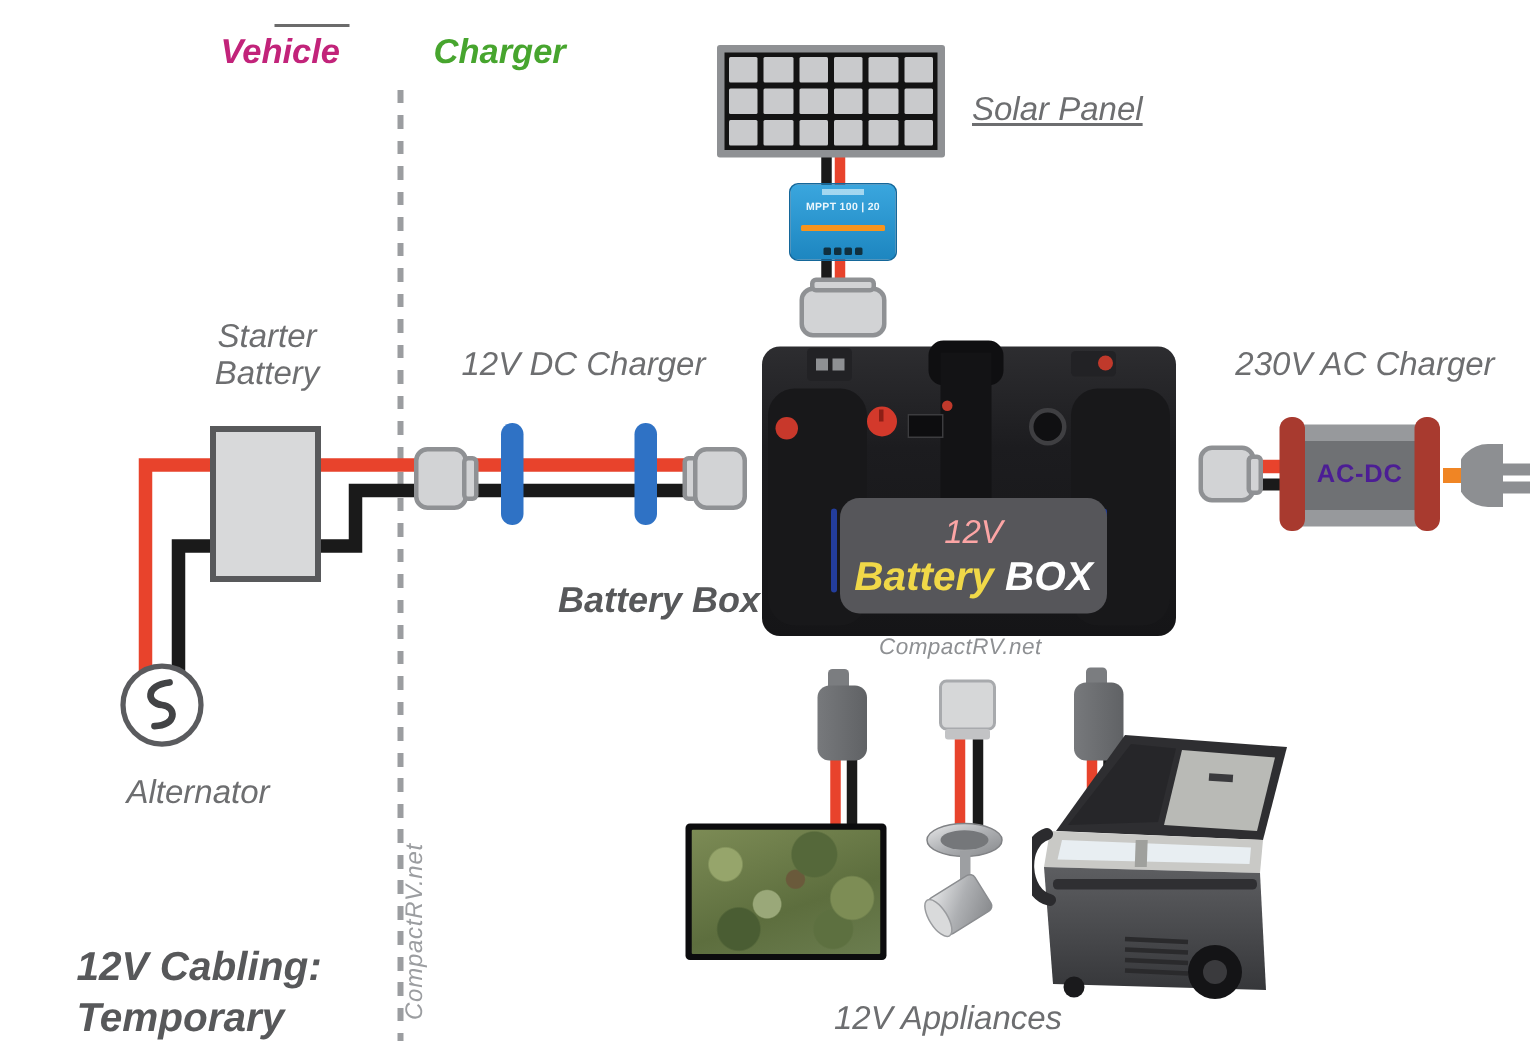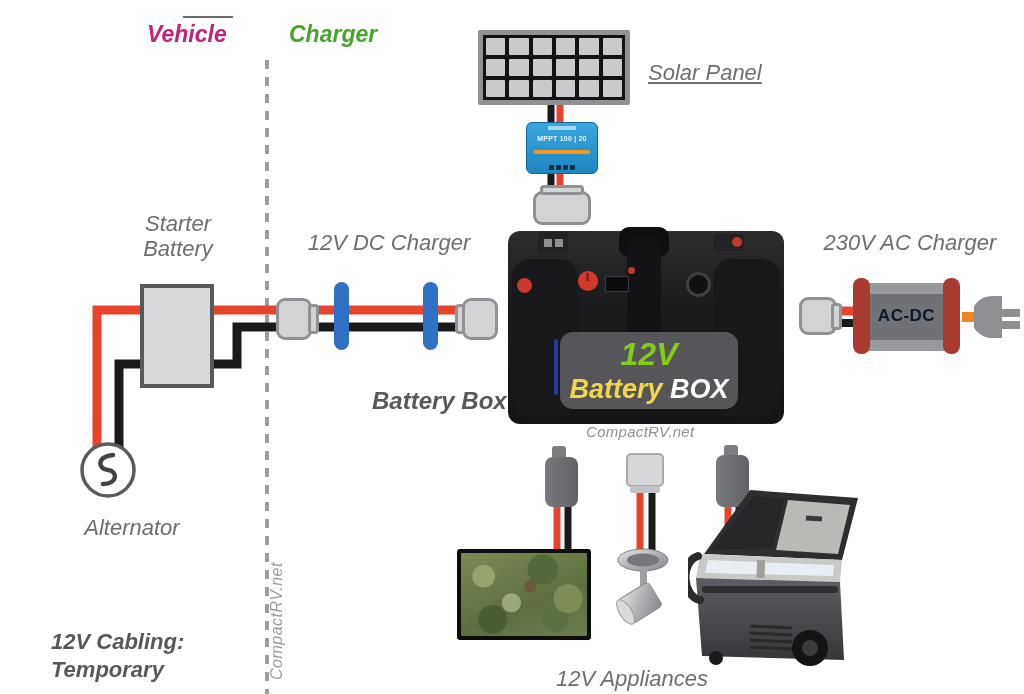--- a/index.html
+++ b/index.html
@@ -55,21 +55,21 @@
   .bbox-display{position:absolute;left:97px;top:45px;width:22px;height:14px;background:#0d0d0f;border:1px solid #3c3c3f;}
   .bbox-led{position:absolute;left:120px;top:36px;width:7px;height:7px;border-radius:50%;background:#c0392b;}
   .bbox-socket{position:absolute;left:178px;top:41px;width:19px;height:19px;border-radius:50%;background:#101012;border:3px solid #3f3f42;}
   .bbox-topconn{position:absolute;left:30px;top:1px;width:30px;height:22px;background:#222225;border-radius:3px;display:flex;gap:3px;align-items:center;justify-content:center;}
   .bbox-topconn span{width:8px;height:8px;background:#8e9093;display:block;}
   .bbox-topterm{position:absolute;left:206px;top:3px;width:30px;height:17px;background:#222225;border-radius:3px;}
   .bbox-topterm i{position:absolute;right:2px;top:3px;width:10px;height:10px;border-radius:50%;background:#c0392b;}
   .bbox-blue{position:absolute;top:108px;width:4px;height:56px;background:#2749c8;opacity:.75;border-radius:2px;}
   .bbox-panel{position:absolute;left:52px;top:101px;width:178px;height:77px;background:#56565a;border-radius:13px;
     display:flex;flex-direction:column;align-items:center;justify-content:center;gap:1px;}
-  .bbox-panel .l1{font-size:32px;font-weight:bold;font-style:italic;color:#84cc16;}
+  .bbox-panel .l1{font-size:22px;font-weight:normal;font-style:italic;color:#fca5a5;}
   .bbox-panel .l2{font-size:27px;font-weight:bold;font-style:italic;color:#f0d848;}
   .bbox-panel .l2 .box-word{color:#ffffff;}
   
   .sbatt{position:absolute;left:140px;top:268px;width:74px;height:104px;background:#d8d9da;border:4px solid #58595b;box-sizing:border-box;}
   
   .plug-dark-tip{position:absolute;background:#7b7d80;border-radius:3px;}
   .plug-dark-body{position:absolute;background:linear-gradient(90deg,#77797c,#606265);border-radius:8px;}
   .plug-light{position:absolute;background:#d6d7d8;border:2px solid #a8aaad;border-radius:5px;box-sizing:border-box;}
   .plug-light-lip{position:absolute;background:#c2c3c5;border-radius:2px;}
   
@@ -209,21 +209,21 @@
     </div>
   </div>
   <div class="lbl bold" style="left:372px;top:371px;font-size:24px;">Battery Box</div>
   <div class="wm-small">CompactRV.net</div>
 
   <div class="lbl center" style="left:814px;top:214px;width:192px;">230V AC Charger</div>
   <div class="connector" style="left:799px;top:281px;width:38px;height:38px;"></div>
   <div class="flange" style="left:831px;top:287px;width:11px;height:27px;"></div>
   <div class="unit-body" style="left:866px;top:267px;width:81px;height:68px;background:#97999c;">
     <div class="inner-band" style="left:3px;right:3px;top:11px;bottom:11px;background:#6f7174;"></div>
-    <div class="unit-text" style="top:23px;color:#0f172a;">AC-DC</div>
+    <div class="unit-text" style="top:23px;color:#4c1d95;">AC-DC</div>
   </div>
   <div class="cap" style="left:853px;top:262px;width:17px;height:76px;background:#a83a2f;"></div>
   <div class="cap" style="left:943px;top:262px;width:17px;height:76px;background:#a83a2f;"></div>
   <svg class="abs" style="left:974px;top:278px;" width="48" height="48" viewBox="0 0 48 48">
     <path d="M 28 2 H 18 A 21 21 0 0 0 18 44 H 28 Z" fill="#8d8f92"></path>
     <rect x="27" y="15" width="19" height="8" fill="#8d8f92"></rect>
     <rect x="27" y="27" width="19" height="8" fill="#8d8f92"></rect>
   </svg>
 
   <div class="plug-dark-tip" style="left:552px;top:430px;width:14px;height:14px;"></div>
@@ -281,17 +281,17 @@
         <line x1="62" y1="169" x2="104" y2="171"></line>
     </g>
 
     <circle cx="122" cy="170" r="18" fill="#141416"></circle>
     <circle cx="122" cy="170" r="8" fill="#3a3a3d"></circle>
     <circle cx="28" cy="180" r="7" fill="#1a1a1c"></circle>
   </svg>
 
   <div class="lbl" style="left:556px;top:650px;">12V Appliances</div>
 
-  <div class="lbl bold" style="left:51px;top:612px;font-size:22px;line-height:1.25;white-space:normal;width:220px;">
+  <div class="lbl bold" style="left:51px;top:612px;font-size:27px;line-height:1.25;white-space:normal;width:220px;">
     <span>12V Cabling:</span><br><span>Temporary</span>
   </div>
 
 </div>
 
 </body></html>

